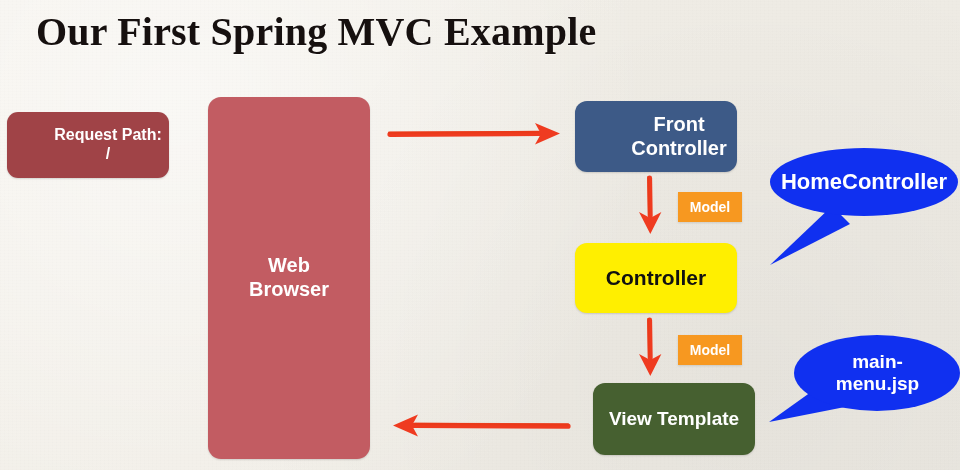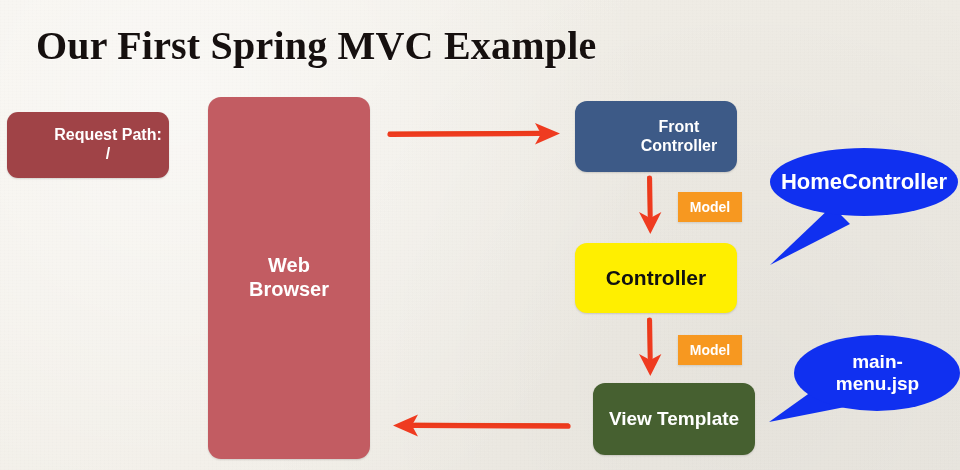--- a/index.html
+++ b/index.html
@@ -37,21 +37,20 @@
     position: absolute;
     left: 36px;
     top: 8px;
     font-family: "Liberation Serif", "DejaVu Serif", serif;
     font-weight: bold;
     font-size: 40px;
     letter-spacing: 0.2px;
     color: #16100f;
     white-space: nowrap;
     text-shadow: 0 1px 0 rgba(255,255,255,0.6);
-    margin-top: 14px;
   }
 
   .node {
     position: absolute;
     display: flex;
     align-items: center;
     justify-content: center;
     text-align: center;
     font-weight: bold;
     color: #ffffff;
@@ -79,21 +78,21 @@
     background: #c25c62;
     font-size: 20px;
     border-radius: 13px;
   }
   #front-controller {
     left: 575px;
     top: 101px;
     width: 162px;
     height: 71px;
     background: #3d5a87;
-    font-size: 16px;
+    font-size: 20px;
     padding-left: 46px;
   }
   #controller {
     left: 575px;
     top: 243px;
     width: 162px;
     height: 70px;
     background: #ffef00;
     color: #111111;
     font-size: 21px;

